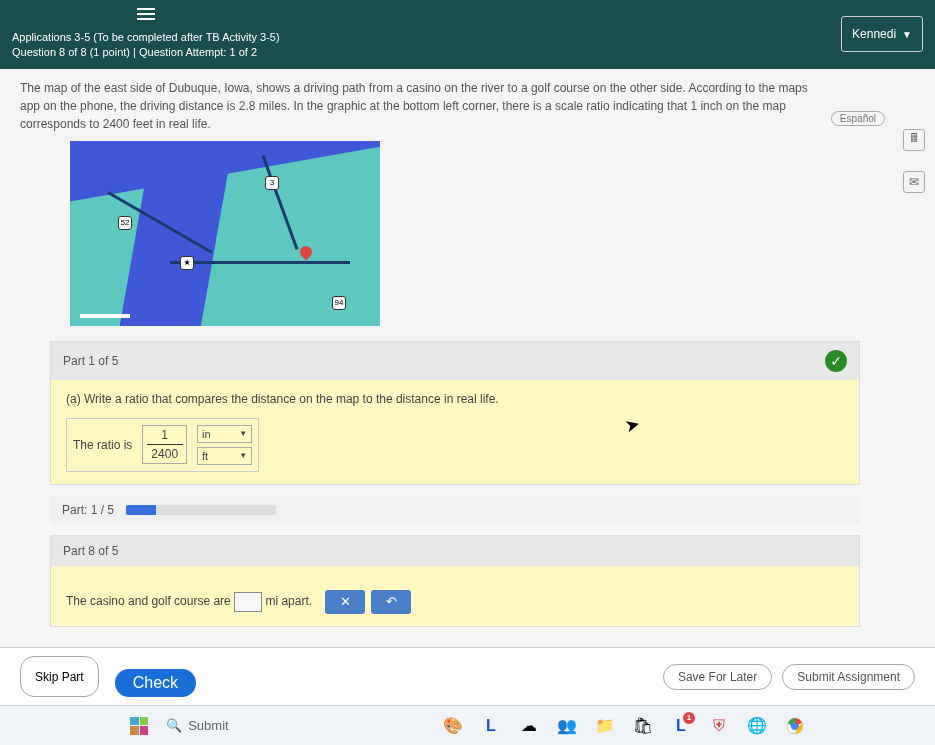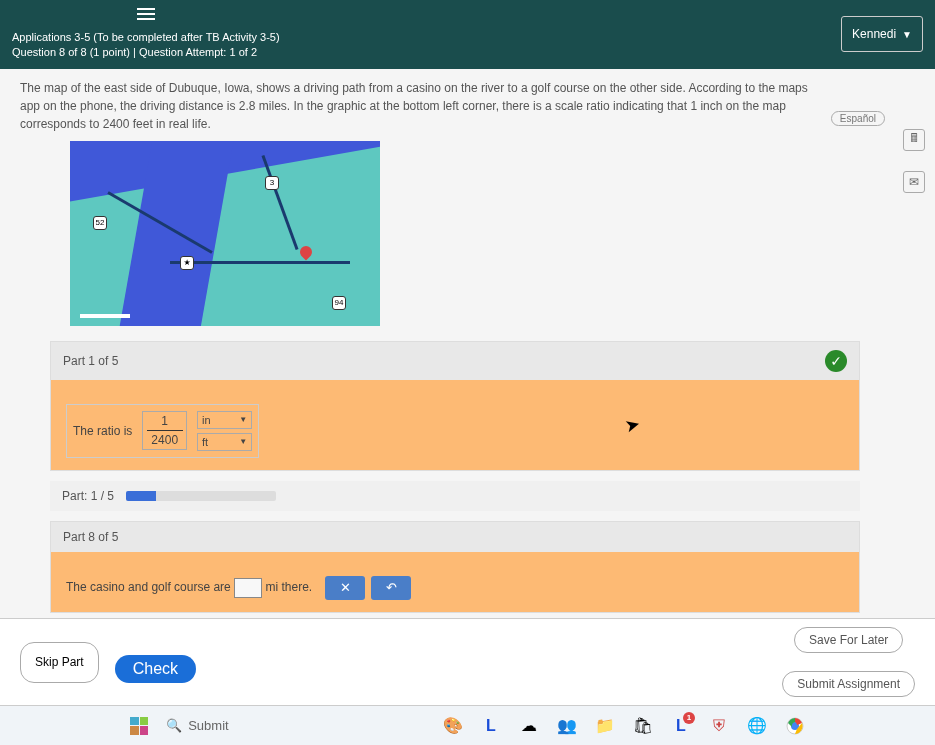--- a/index.html
+++ b/index.html
@@ -129,21 +129,21 @@
     justify-content: center;
   }
   .pin {
     position: absolute;
     width: 12px; height: 12px;
     background: #d44;
     border-radius: 50% 50% 50% 0;
     transform: rotate(-45deg);
   }
   .section {
-    background: #fdba74;
+    background: #fef9c3;
     margin: 0 30px 10px 30px;
     border: 1px solid #ddd;
   }
   .section-header {
     background: #e8e8e8;
     padding: 8px 12px;
     font-size: 12px;
     color: #555;
     display: flex;
     justify-content: space-between;
@@ -269,21 +269,21 @@
   .check-btn {
     background: #1a6ed8;
     color: #fff;
     border: none;
     border-radius: 14px;
     padding: 5px 18px;
     font-size: 16px;
     cursor: pointer;
     margin-top: 13px;
   }
-  .bottom-right { display: flex; gap: 18px; align-items: center; flex-direction: column; }
+  .bottom-right { display: flex; gap: 10px; align-items: center; }
   .save-btn, .submit-btn {
     border: 1px solid #aaa;
     border-radius: 14px;
     padding: 5px 14px;
     font-size: 12px;
     background: #fff;
     cursor: pointer;
     color: #555;
   }
   .copyright {
@@ -384,34 +384,35 @@
   <div class="problem-text">
     <span>The map of the east side of Dubuque, Iowa, shows a driving path from a casino on the river to a golf course on the other side. According to the maps app on the phone, the driving distance is </span><span>2.8</span><span> miles. In the graphic at the bottom left corner, there is a scale ratio indicating that </span><span>1</span><span> inch on the map corresponds to </span><span>2400</span><span> feet in real life.</span>
   </div>
 
   <div class="map-img">
     <div class="river2"></div>
     <div class="river"></div>
     <div class="road" style="left:30px;top:80px;width:120px;transform:rotate(30deg);"></div>
     <div class="road" style="left:100px;top:120px;width:180px;"></div>
     <div class="road" style="left:160px;top:60px;width:100px;transform:rotate(70deg);"></div>
-    <div class="marker" style="left:23px;top:75px;">52</div>
+    <div class="marker" style="left:48px;top:75px;">52</div>
     <div class="marker" style="left:110px;top:115px;">★</div>
     <div class="marker" style="left:195px;top:35px;">3</div>
     <div class="marker" style="left:230px;top:155px;margin-left:32px;">94</div>
     <div class="pin" style="left:230px;top:105px;"></div>
     <div style="position:absolute;left:10px;bottom:8px;width:50px;height:4px;background:#fff;"></div>
   </div>
 
   <div class="section">
     <div class="section-header">
       <span>Part 1 of 5</span>
       <div class="check-circle">✓</div>
     </div>
     <div class="section-body">
+      <div>(a) Write a ratio that compares the distance on the map to the distance in real life.</div>
       <div class="ratio-row">
         <span>The ratio is</span>
         <div class="fraction">
           <div class="num">1</div>
           <div class="den">2400</div>
         </div>
         <div class="unit-col">
           <div class="unit-sel">
             <span>in</span>
             <span class="tri">▼</span>
@@ -433,21 +434,21 @@
   </div>
 
   <div class="section">
     <div class="section-header">
       <span>Part 8 of 5</span>
     </div>
     <div class="section-body">
       <div style="margin-top:12px;">
         <span>The casino and golf course are </span>
         <input class="answer-input" style="">
-        <span> mi there.</span>
+        <span> mi apart.</span>
         <span class="action-btns">
           <button class="blue-btn">✕</button>
           <button class="blue-btn">↶</button>
         </span>
       </div>
     </div>
   </div>
 
   <div class="cursor-arrow">➤</div>
 </div>

